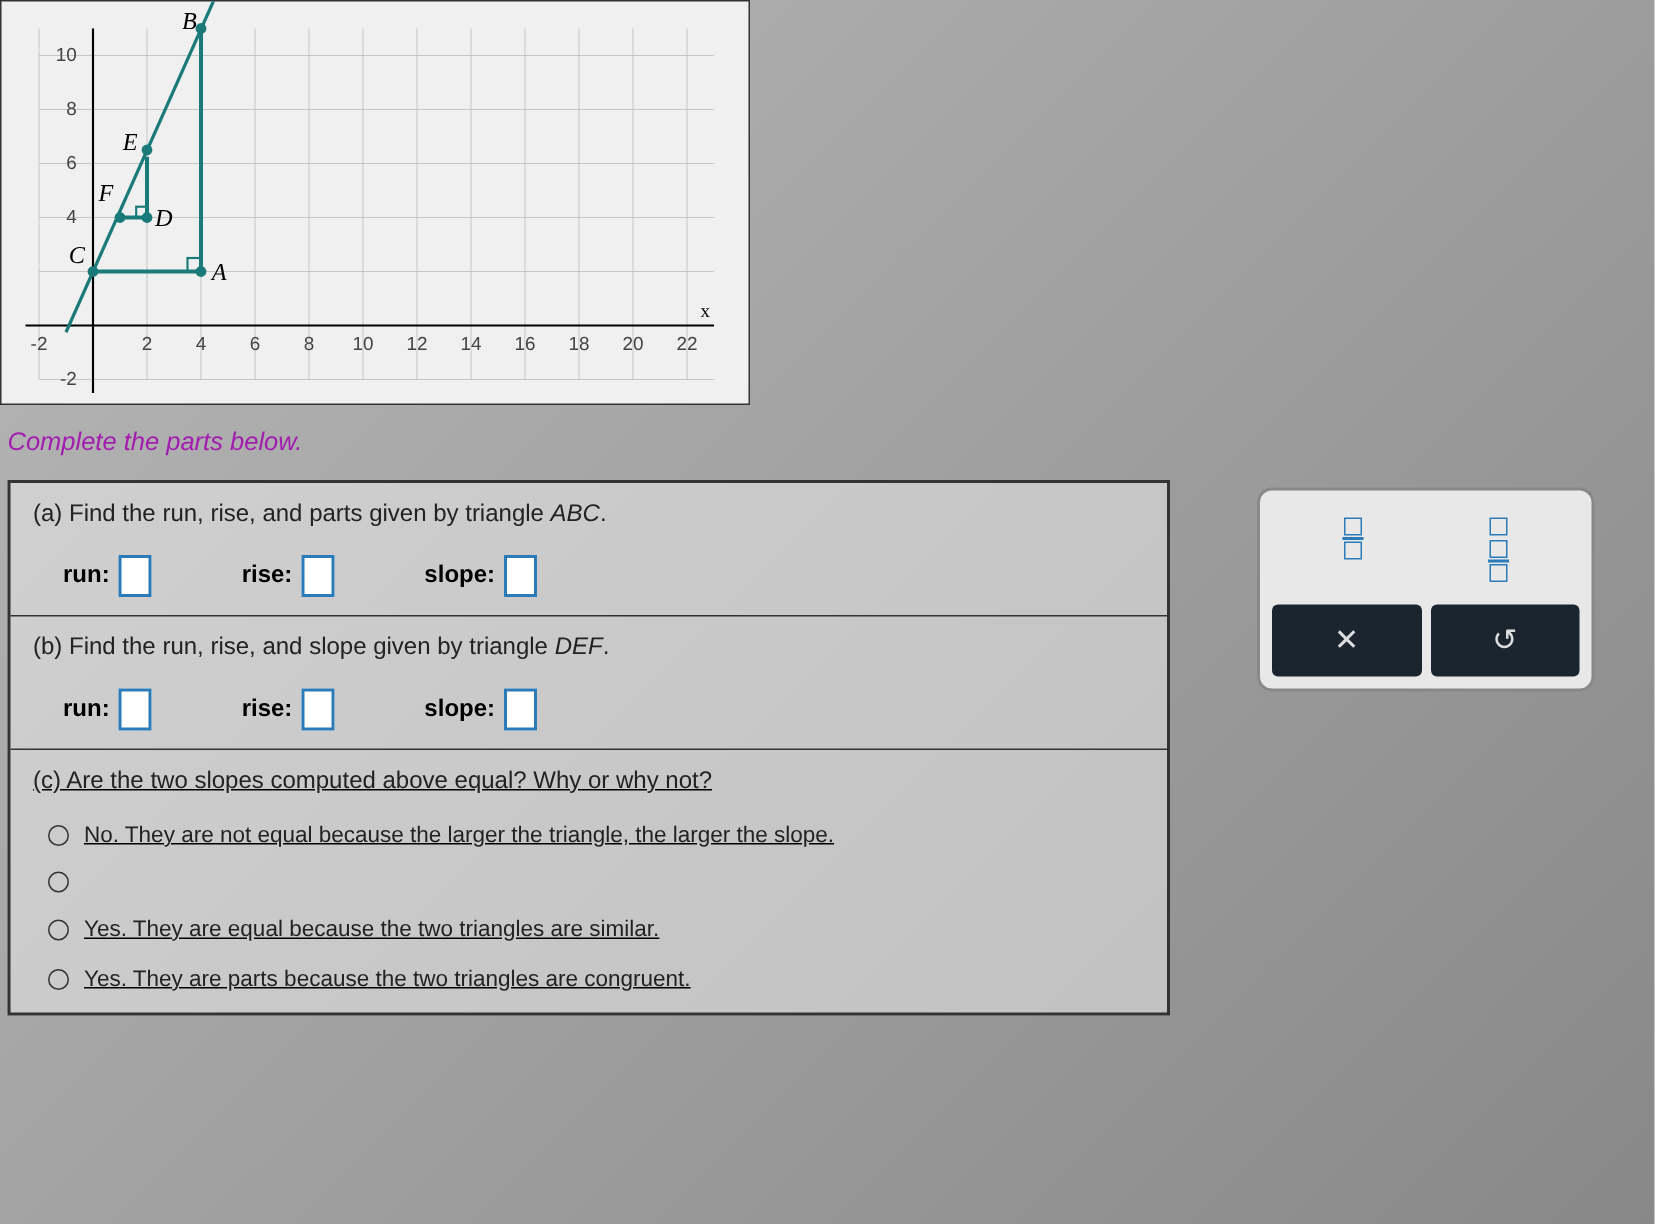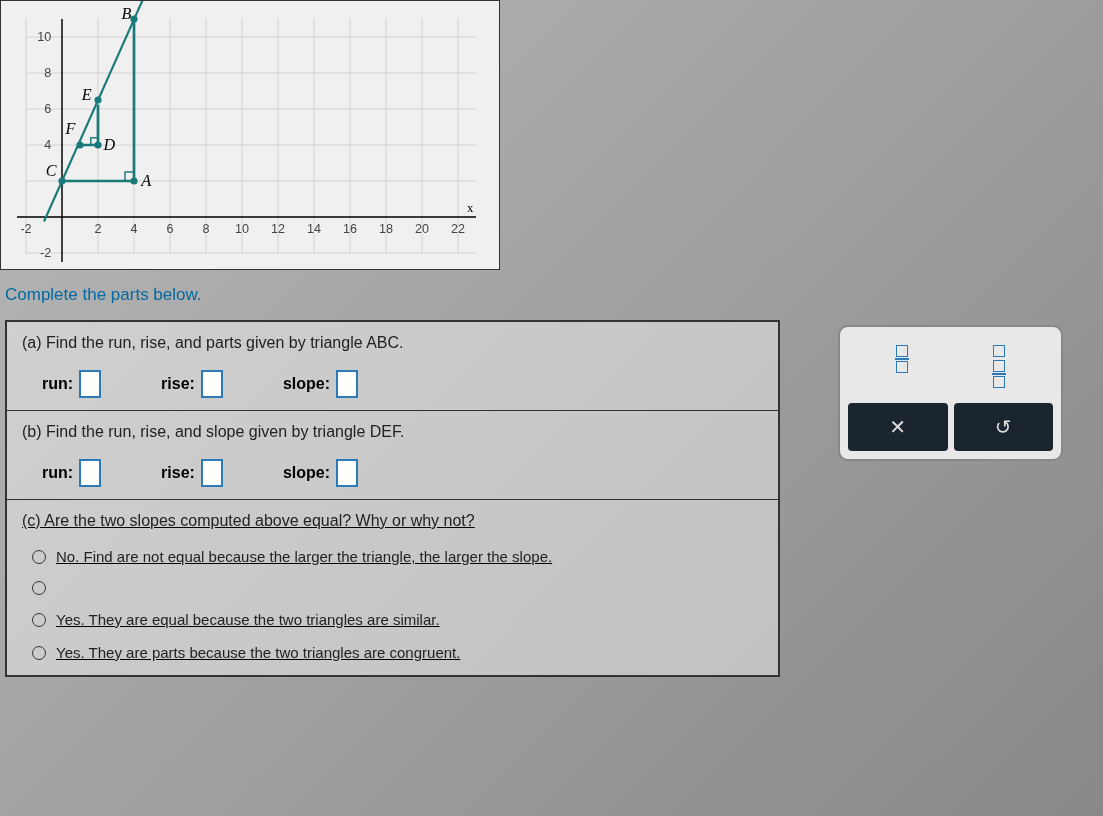--- a/index.html
+++ b/index.html
@@ -18,41 +18,42 @@
       width: 500px;
       height: 270px;
       background: #f0f0f0;
       border: 1px solid #333;
     }
     .instruction {
       position: absolute;
       top: 285px;
       left: 5px;
       font-size: 17px;
-      color: #0369a1;
+      color: #a21caf;
+      font-style: italic;
     }
     .questions-panel {
       position: absolute;
       top: 320px;
       left: 5px;
       width: 775px;
       border: 2px solid #333;
       background: rgba(240,240,240,0.5);
     }
     .question-section {
       border-bottom: 1px solid #333;
       padding: 12px 15px;
     }
     .question-section:last-child { border-bottom: none; text-decoration: underline; }
     .question-prompt {
       font-size: 16px;
       color: #222;
       margin-bottom: 18px;
     }
-    .italic { }
+    .italic { font-style: italic; }
     .input-row {
       display: flex;
       gap: 60px;
       padding-left: 20px;
       align-items: center;
       font-weight: bold;
     }
     .input-group {
       display: flex;
       align-items: center;
@@ -251,21 +252,21 @@
         <span>slope:</span>
         <span class="answer-box"></span>
       </div>
     </div>
   </div>
 
   <div class="question-section" style="padding-bottom:6px;">
     <div class="question-prompt" style="margin-bottom:10px;">(c) Are the two slopes computed above equal? Why or why not?</div>
     <div class="radio-option">
       <span class="radio-circle"></span>
-      <span>No. Find are not equal because the larger the triangle, the larger the slope.</span>
+      <span>No. They are not equal because the larger the triangle, the larger the slope.</span>
     </div>
     <div class="radio-option">
       <span class="radio-circle"></span>
     </div>
     <div class="radio-option">
       <span class="radio-circle"></span>
       <span>Yes. They are equal because the two triangles are similar.</span>
     </div>
     <div class="radio-option">
       <span class="radio-circle"></span>

